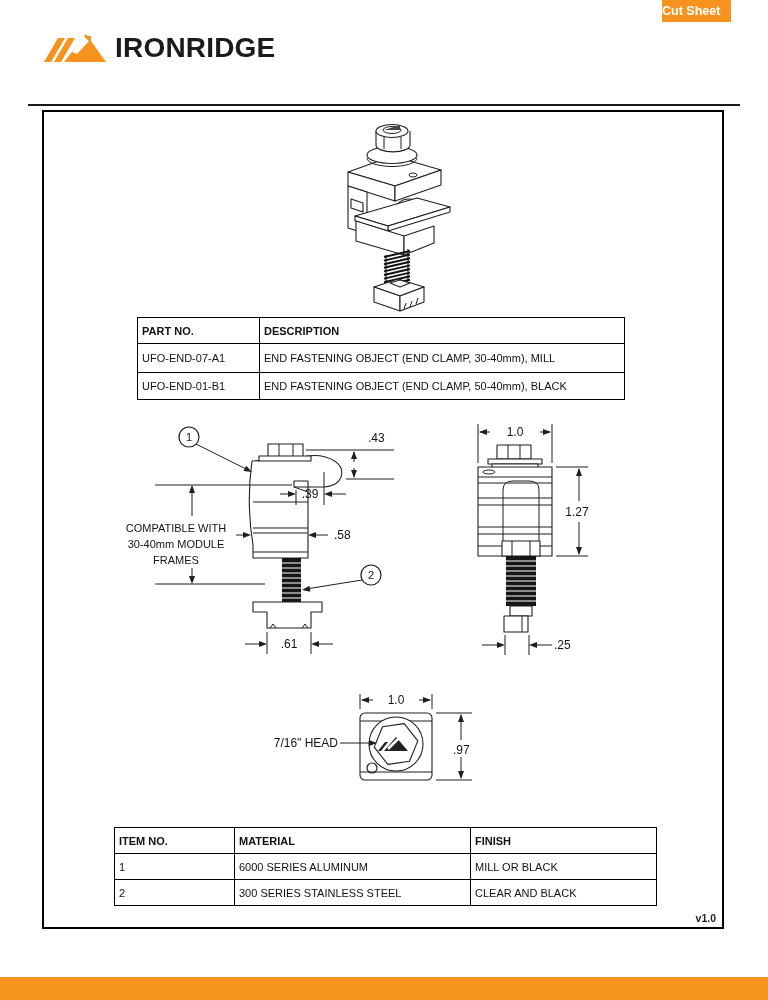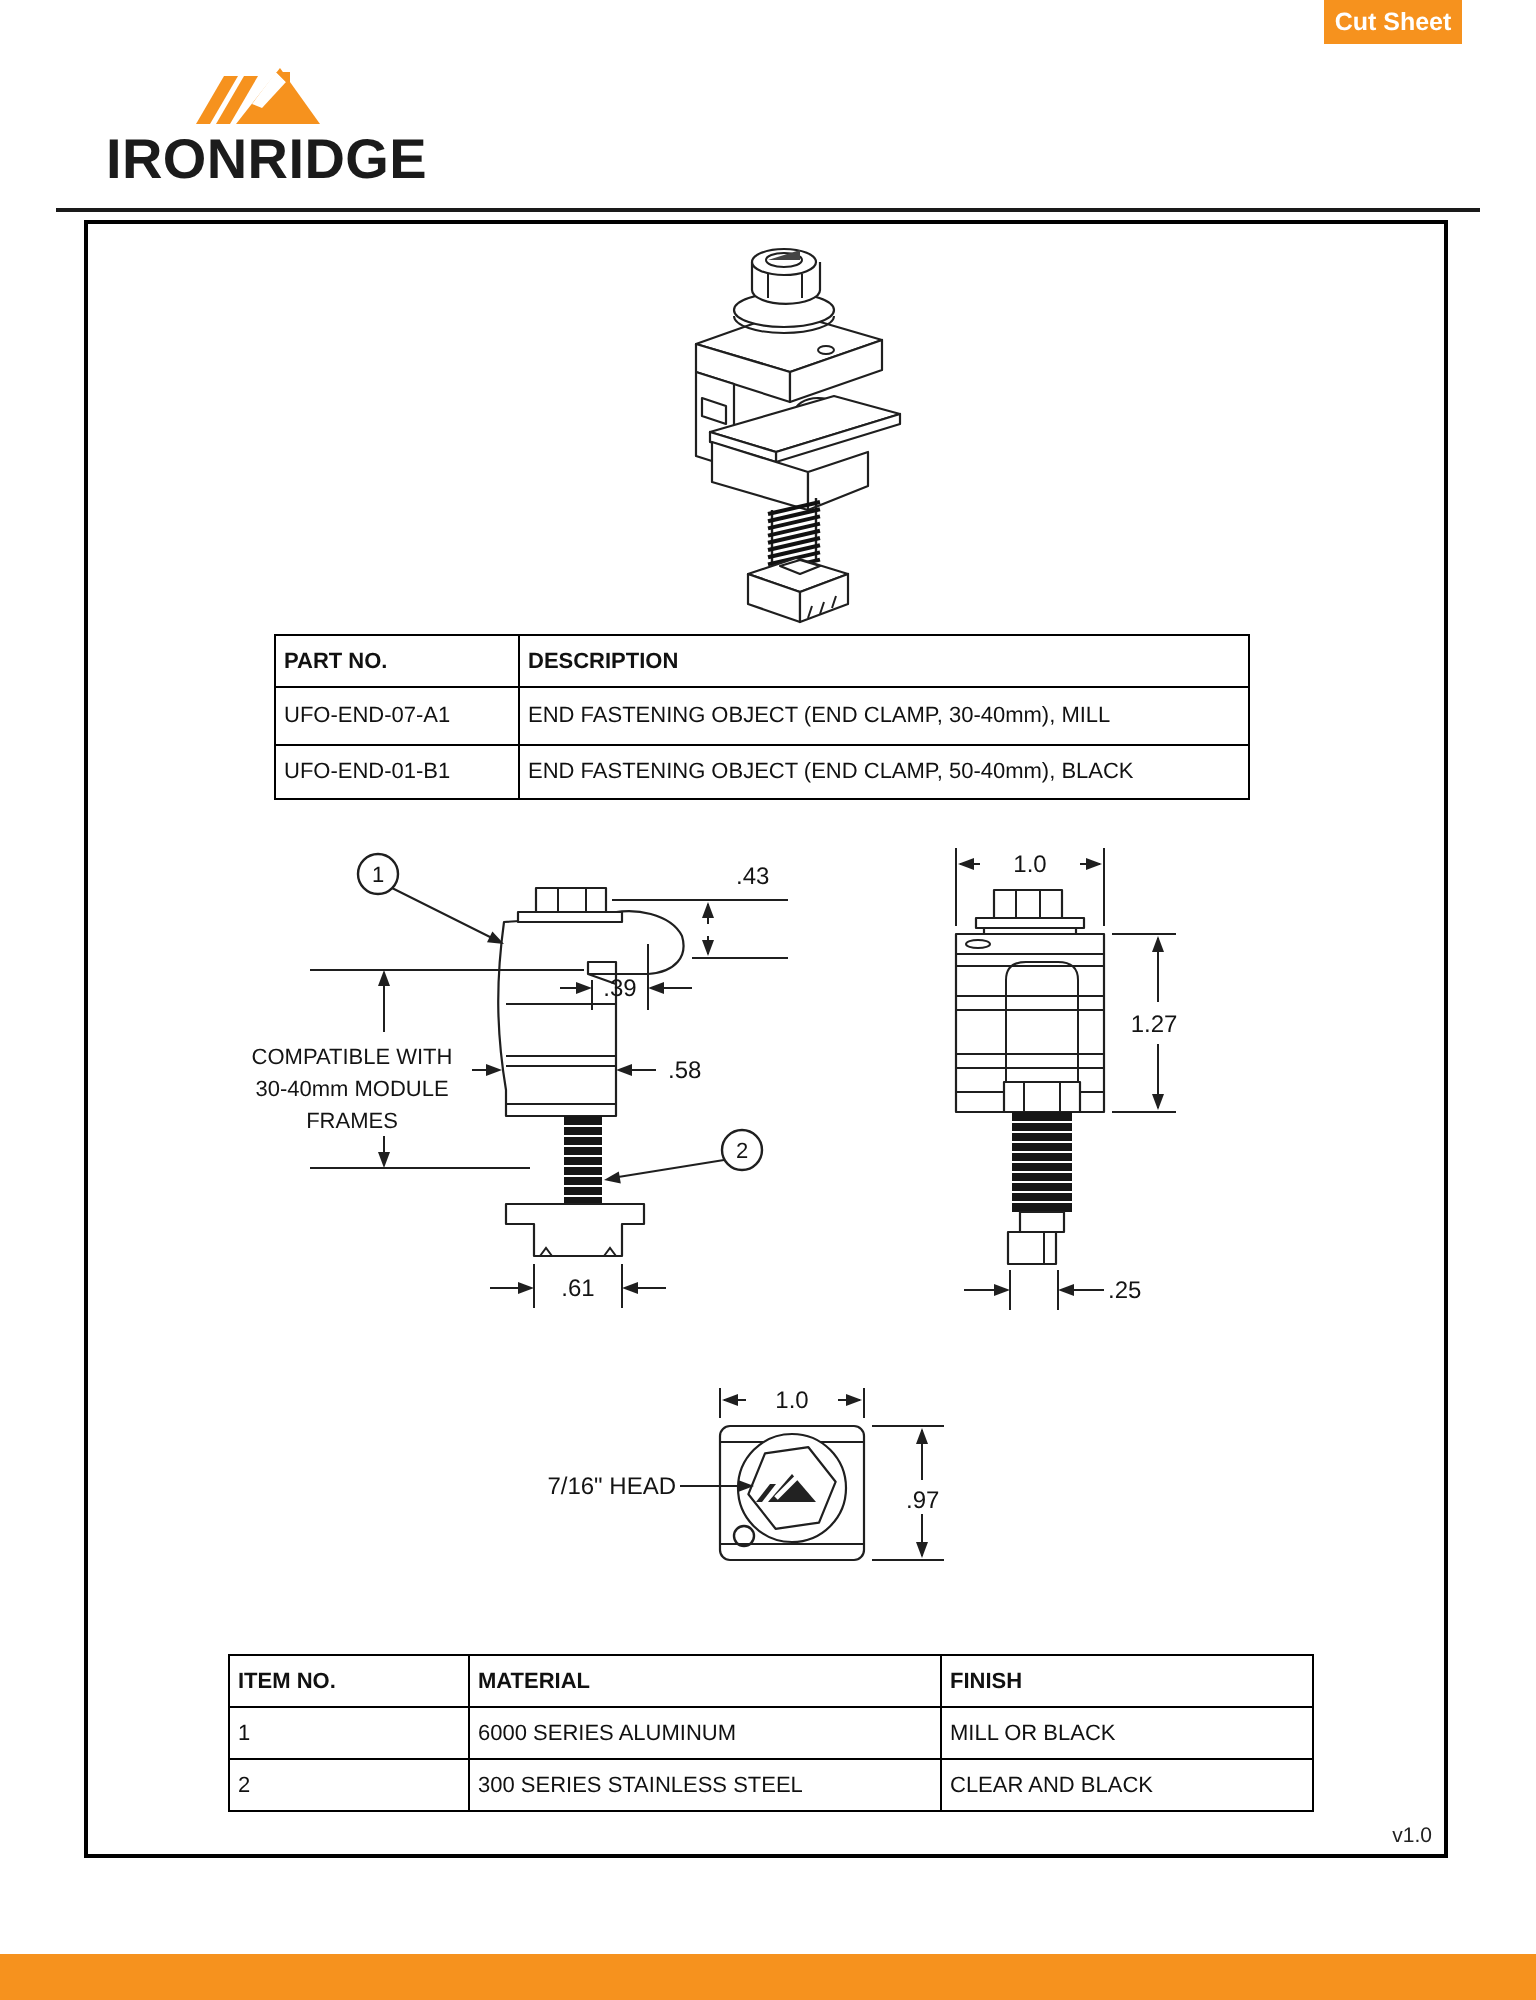--- a/index.html
+++ b/index.html
@@ -1,34 +1,34 @@
 <!DOCTYPE html>
 <html><head>
 <meta charset="utf-8">
 <style>
   html,body{margin:0;padding:0;background:#e8e8e8;}
   .page{position:relative;width:768px;height:1000px;background:#ffffff;overflow:hidden;
         font-family:"Liberation Sans",sans-serif;color:#111;}
   
   .badge{position:absolute;left:662px;top:0;width:69px;height:22px;background:#F6921E;
-         color:#fff;font-size:12.5px;font-weight:700;line-height:22px;text-align:center;}
-  .logo-wrap{position:absolute;left:44px;top:32px;display:flex;align-items:center;flex-direction:column;}
+         color:#fff;font-size:12.5px;font-weight:700;line-height:22px;}
+  .logo-wrap{position:absolute;left:44px;top:32px;display:flex;align-items:center;}
   .logo-icon{width:62px;height:32px;}
   .brand{font-size:28px;font-weight:800;letter-spacing:0.2px;color:#1b1b1b;margin-left:9px;line-height:32px;}
   .doc-title{position:absolute;right:40px;top:38px;font-size:23px;font-weight:400;color:#141414;}
   .header-rule{position:absolute;left:28px;top:104px;width:712px;height:2px;background:#1a1a1a;}
   
   .sheet{position:absolute;left:42px;top:110px;width:682px;height:819px;border:2px solid #000;box-sizing:border-box;}
   .abs{position:absolute;}
   
   table.spec{border-collapse:collapse;table-layout:fixed;background:#fff;}
   table.spec th,table.spec td{border:1.5px solid #000;text-align:left;vertical-align:middle;
         font-size:11px;padding:0 4px;overflow:hidden;white-space:nowrap;}
   table.spec th{font-weight:700;font-size:11px;}
-  .version{position:absolute;right:6px;bottom:3px;font-size:10.5px;font-weight:400;color:#222;}
+  .version{position:absolute;right:6px;bottom:3px;font-size:10.5px;font-weight:700;color:#222;}
   .bottom-bar{position:absolute;left:0;top:977px;width:768px;height:23px;background:#F6921E;}
   
   svg{display:block;}
   .ln{stroke:#1f1f1f;stroke-width:1.2;fill:none;}
   .thin{stroke:#1f1f1f;stroke-width:1;fill:none;}
   .face{stroke:#1f1f1f;stroke-width:1.1;fill:#fff;stroke-linejoin:round;}
   .fillb{fill:#1f1f1f;stroke:none;}
   .dimtxt{font-family:"Liberation Sans",sans-serif;font-size:12px;fill:#141414;}
   .notetxt{font-family:"Liberation Sans",sans-serif;font-size:11px;fill:#141414;}
   .ballootxt{font-family:"Liberation Sans",sans-serif;font-size:11px;fill:#141414;}

